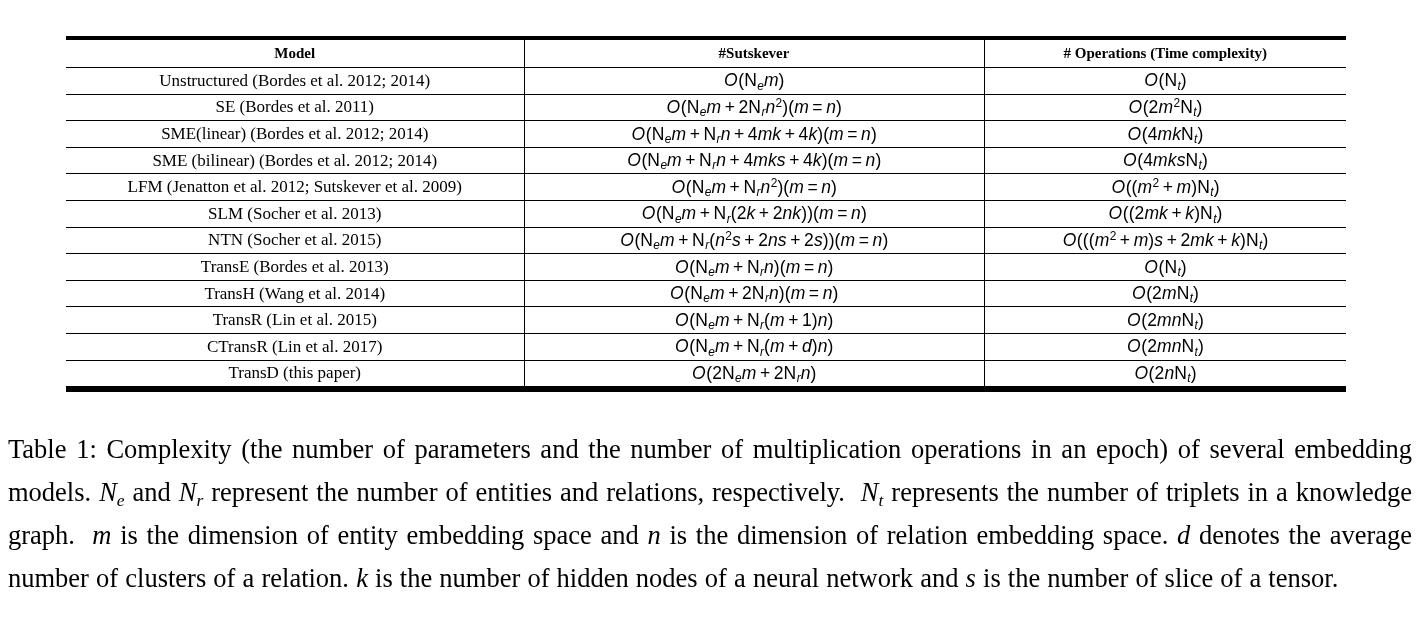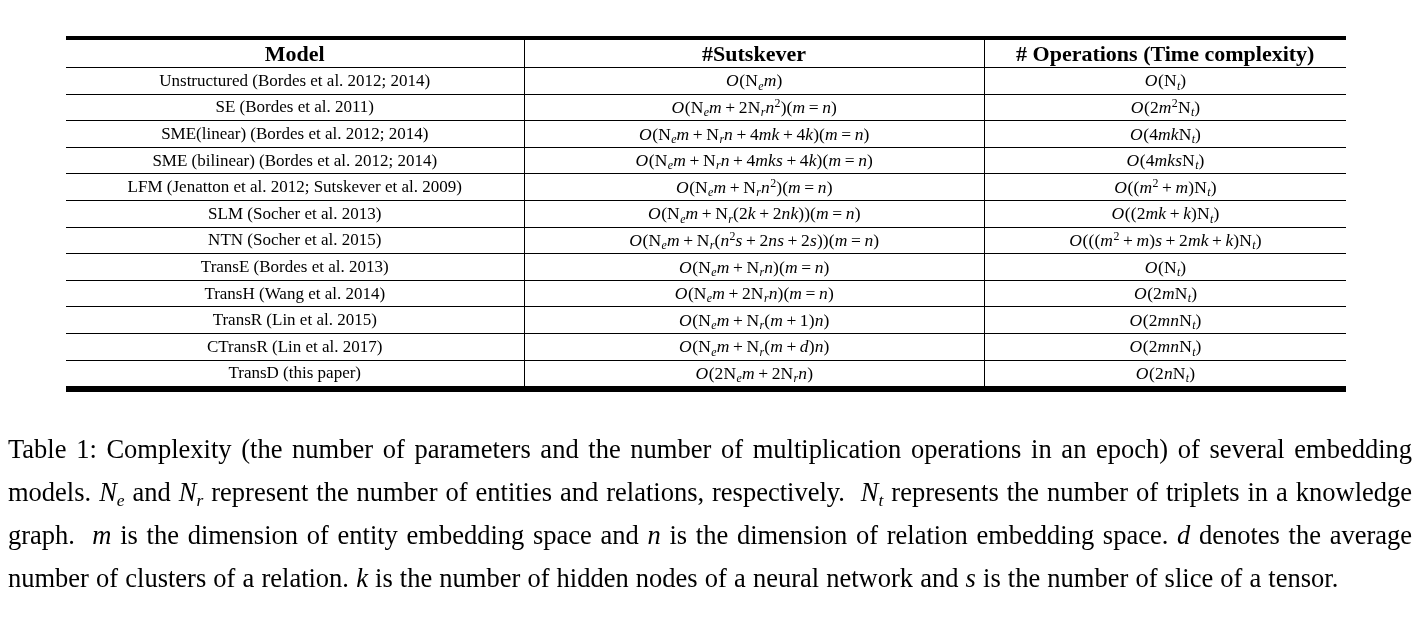--- a/index.html
+++ b/index.html
@@ -56,32 +56,32 @@
     overflow: visible;
   }
   table.complexity td:last-child,
   table.complexity th:last-child {
     border-right: none;
   }
 
   
   table.complexity thead th {
     font-weight: bold;
-    font-size: 22px;
+    font-size: 15px;
     border-top: 4px solid #000;
     border-bottom: 1.3px solid #000;
     height: 27px;
   }
   table.complexity tbody tr:last-child td {
     border-bottom: 6px solid #000000;
   }
 
   
   .math {
-    font-family: Liberation Serif, serif;
+    font-family: Liberation Sans, sans-serif;
     font-style: italic;
     font-size: 17.5px;
     letter-spacing: 0.1px;
     white-space: nowrap;
   }
   .math .up { font-style: normal; }
   .math .op {
     font-style: italic;
     padding: 0 0.5px;
   }

